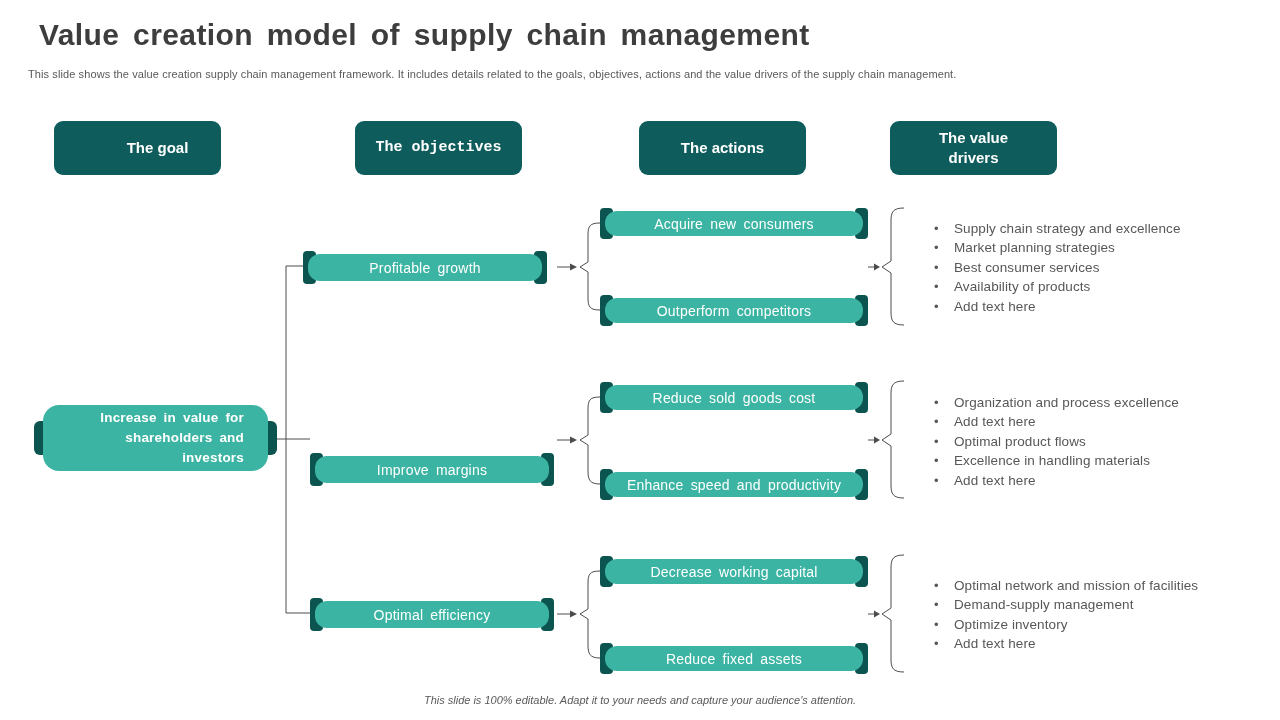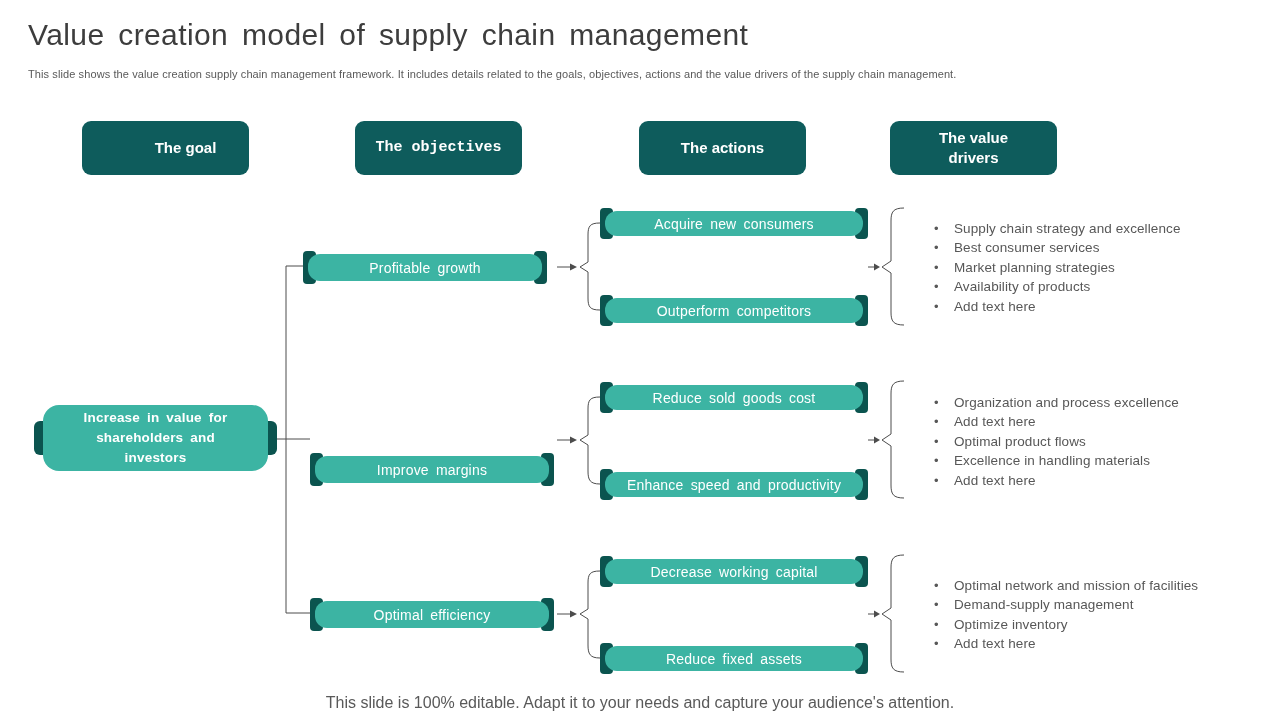--- a/index.html
+++ b/index.html
@@ -10,22 +10,22 @@
     --gray:#595959;
     --line:#4c4c4c;
   }
   *{margin:0;padding:0;box-sizing:border-box;}
   html,body{background:#e9e9e9;}
   .slide{
     position:relative;width:1280px;height:720px;background:#ffffff;
     font-family:"Liberation Sans", sans-serif;overflow:hidden;
   }
   .title{
-    position:absolute;left:28px;top:18px;
-    font-size:30px;font-weight:400;color:var(--title);
+    position:absolute;left:39px;top:18px;
+    font-size:30px;font-weight:700;color:var(--title);
     letter-spacing:0.4px;word-spacing:5px;white-space:nowrap;
   }
   .subtitle{
     position:absolute;left:28px;top:68px;width:1160px;
     font-size:11px;color:var(--gray);letter-spacing:0.1px;
   }
   .hdr{
     position:absolute;top:121px;width:167px;height:54px;
     background:var(--dark);border-radius:9px;
     display:flex;align-items:center;justify-content:center;text-align:center;
@@ -43,38 +43,39 @@
   .pill-body{
     position:absolute;inset:0;background:var(--teal);border-radius:12px;
     display:flex;align-items:center;justify-content:center;text-align:center;
     color:#ffffff;font-size:14px;letter-spacing:0.2px;word-spacing:3px;
   }
   .goal .cap{top:calc(50% - 17px);bottom:auto;height:34px;width:18px;border-radius:6px;}
   .goal .cap-l{left:-9px;}
   .goal .cap-r{right:-9px;}
   .goal .pill-body{
     border-radius:16px;font-size:13.5px;font-weight:bold;line-height:1.5;
-    padding:0 36px;
+    padding:0 24px;
+    text-align:right;
   }
   .connectors{position:absolute;left:0;top:0;width:1280px;height:720px;}
   .connectors path, .connectors line{stroke:var(--line);stroke-width:1;fill:none;}
   .connectors polygon{fill:var(--line);stroke:none;}
   .drivers{
     position:absolute;left:932px;width:300px;list-style:none;
   }
   .drivers li{
     position:relative;padding-left:22px;
     font-size:13.5px;line-height:19.4px;color:#575757;letter-spacing:0.1px;
   }
   .drivers li::before{
     content:"•";position:absolute;left:2px;top:0;color:#575757;font-size:13px;
   }
   .footer{
     position:absolute;left:0;top:694px;width:100%;text-align:center;
-    font-size:16px;color:var(--gray);
+    font-size:11px;color:var(--gray);font-style:italic;
   }
 </style>
 </head>
 <body>
 
 <div class="slide">
 
   <h1 class="title">Value creation model of supply chain management</h1>
   <p class="subtitle">This slide shows the value creation supply chain management framework. It includes details related to the goals, objectives, actions and the value drivers of the supply chain management.</p>
 
@@ -116,21 +117,21 @@
     <g>
         <path d="M 868 614 H 875"></path>
         <polygon points="880,614 874,610.5 874,617.5"></polygon>
       </g>
 
     <path d="M 904 208 C 893 208 891 212 891 221 L 891 261 L 882 267 L 891 273 L 891 312 C 891 321 893 325 904 325"></path>
     <path d="M 904 381 C 893 381 891 385 891 394 L 891 434 L 882 440 L 891 446 L 891 485 C 891 494 893 498 904 498"></path>
     <path d="M 904 555 C 893 555 891 559 891 568 L 891 608 L 882 614 L 891 620 L 891 659 C 891 668 893 672 904 672"></path>
   </svg>
 
-  <div class="hdr" style="left:82px;padding-left:40px;">
+  <div class="hdr" style="left:54px;padding-left:40px;">
     <span>The goal</span>
   </div>
   <div class="hdr" style="left:355px;font-family:Liberation Mono, monospace;">
     <span>The objectives</span>
   </div>
   <div class="hdr" style="left:639px;">
     <span>The actions</span>
   </div>
   <div class="hdr wrap" style="left:890px;">
     <span>The value drivers</span>
@@ -184,22 +185,22 @@
     <span class="pill-body">Decrease working capital</span>
   </div>
   <div class="pill" style="left:605px;top:646px;width:258px;height:25px;">
     <span class="cap cap-l"></span>
     <span class="cap cap-r"></span>
     <span class="pill-body">Reduce fixed assets</span>
   </div>
 
   <ul class="drivers" style="top:219px;">
     <li>Supply chain strategy and excellence</li>
+    <li>Market planning strategies</li>
     <li>Best consumer services</li>
-    <li>Market planning strategies</li>
     <li>Availability of products</li>
     <li>Add text here</li>
   </ul>
   <ul class="drivers" style="top:393px;">
     <li>Organization and process excellence</li>
     <li>Add text here</li>
     <li>Optimal product flows</li>
     <li>Excellence in handling materials</li>
     <li>Add text here</li>
   </ul>

